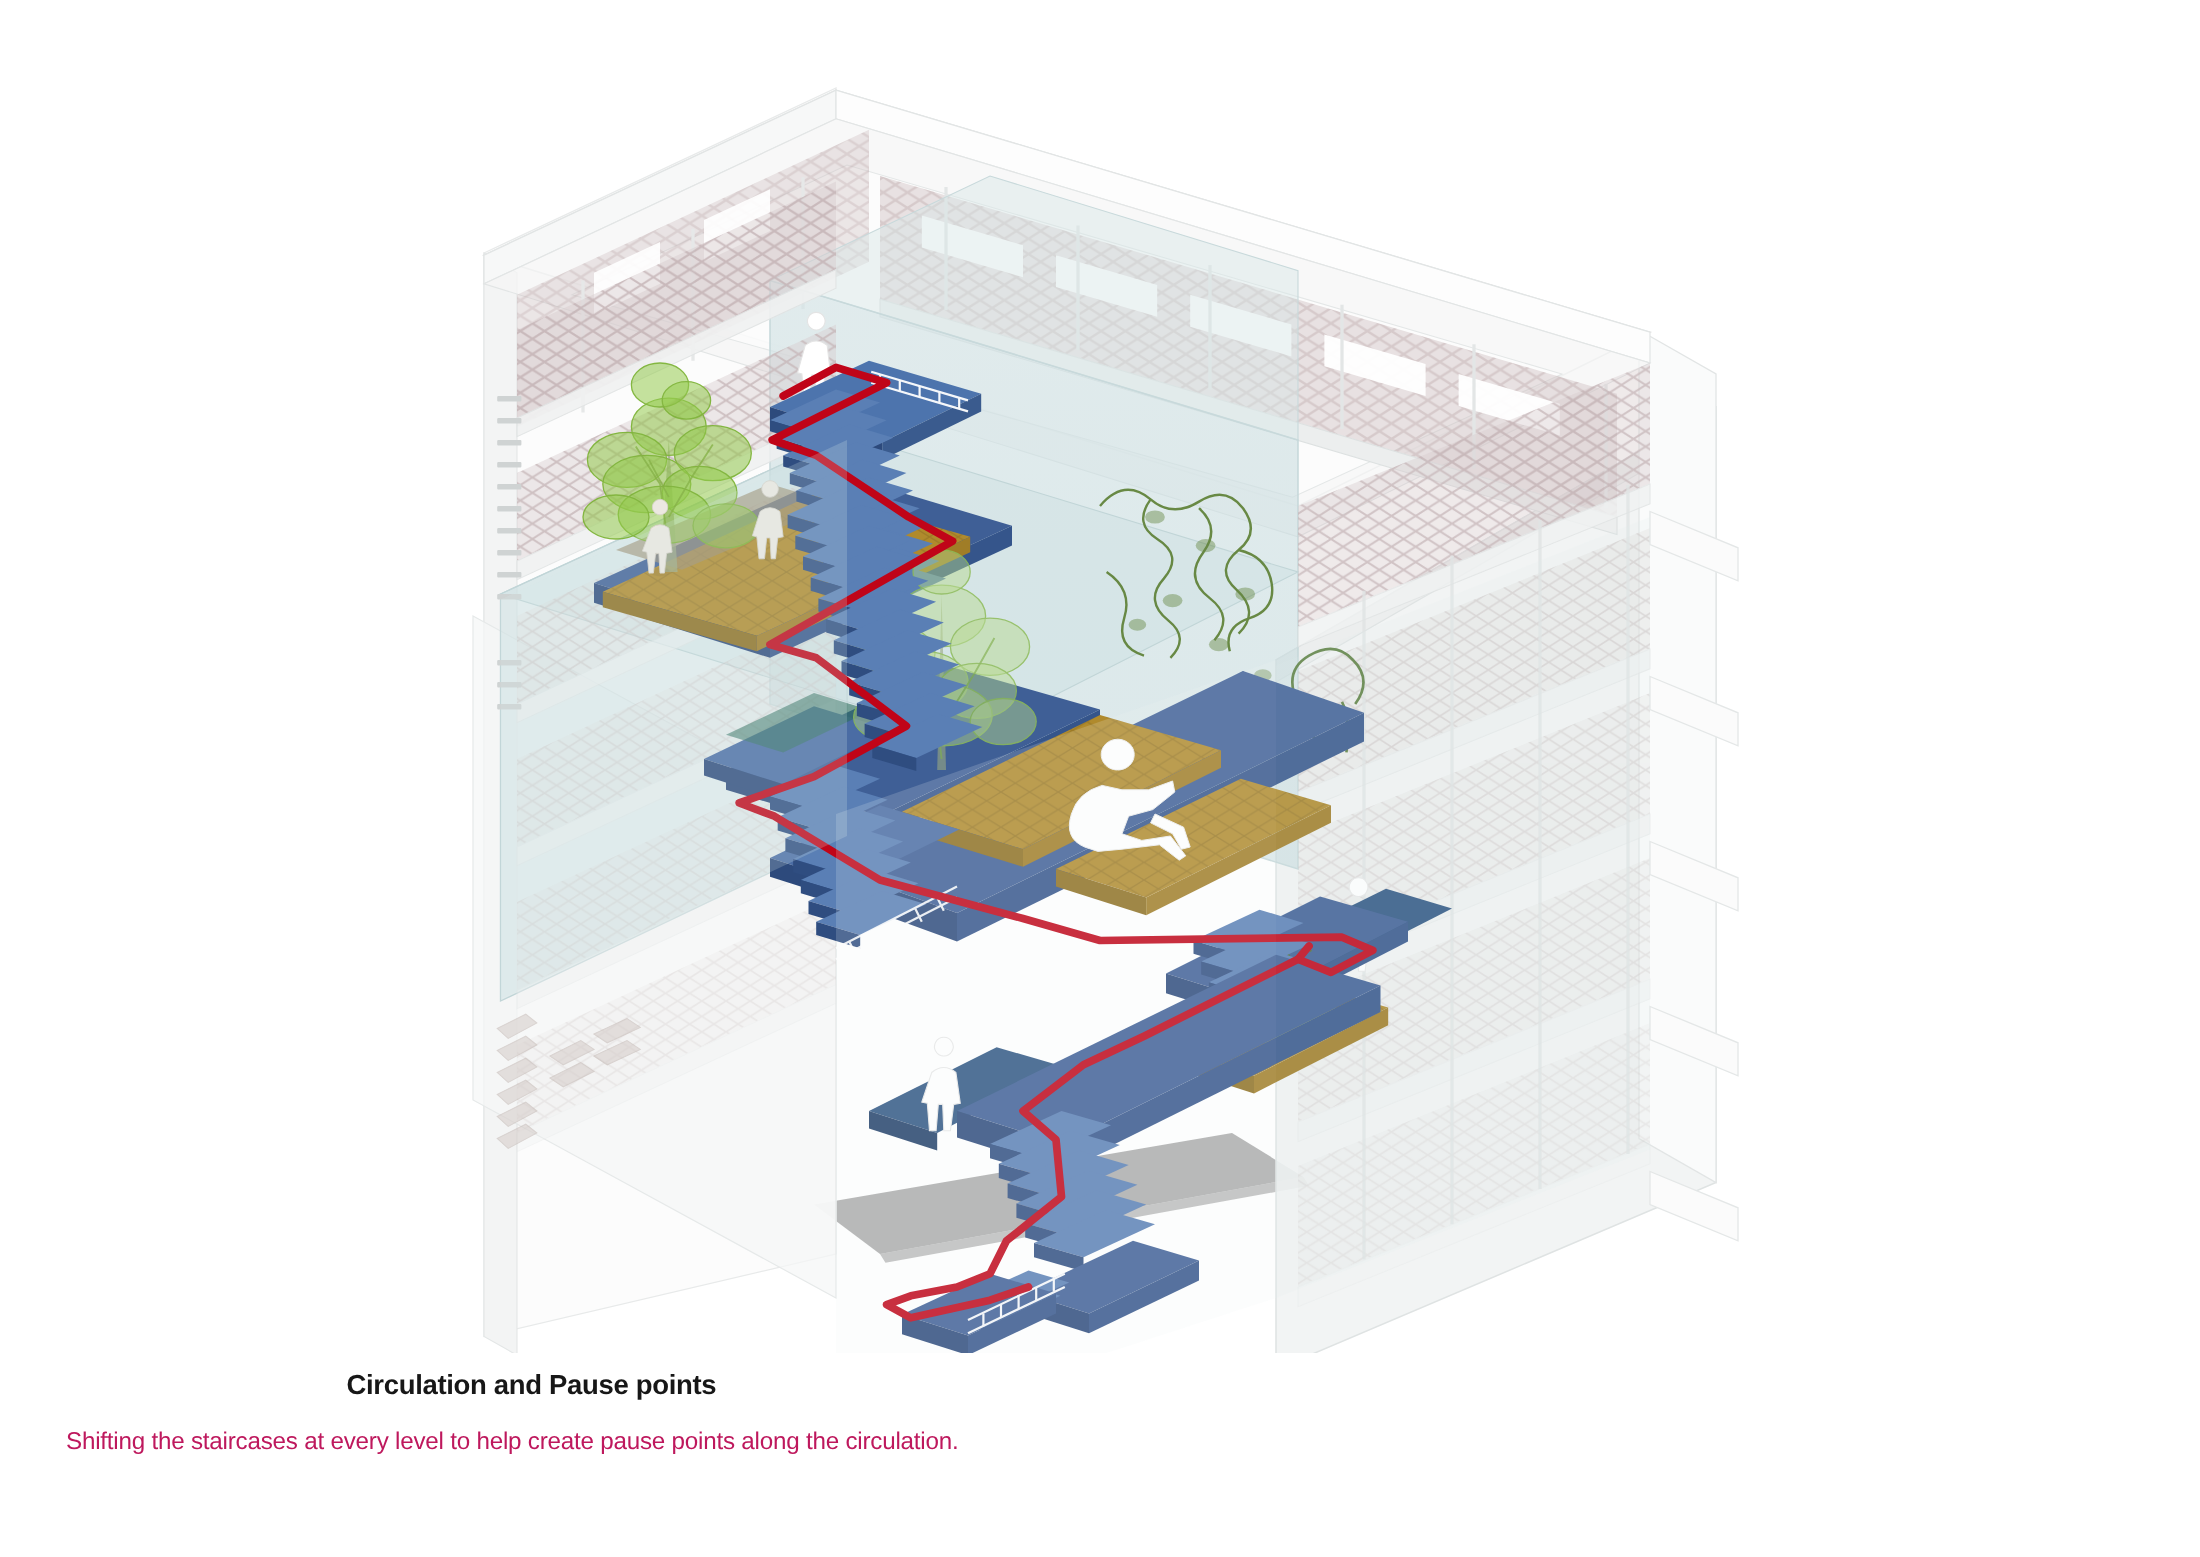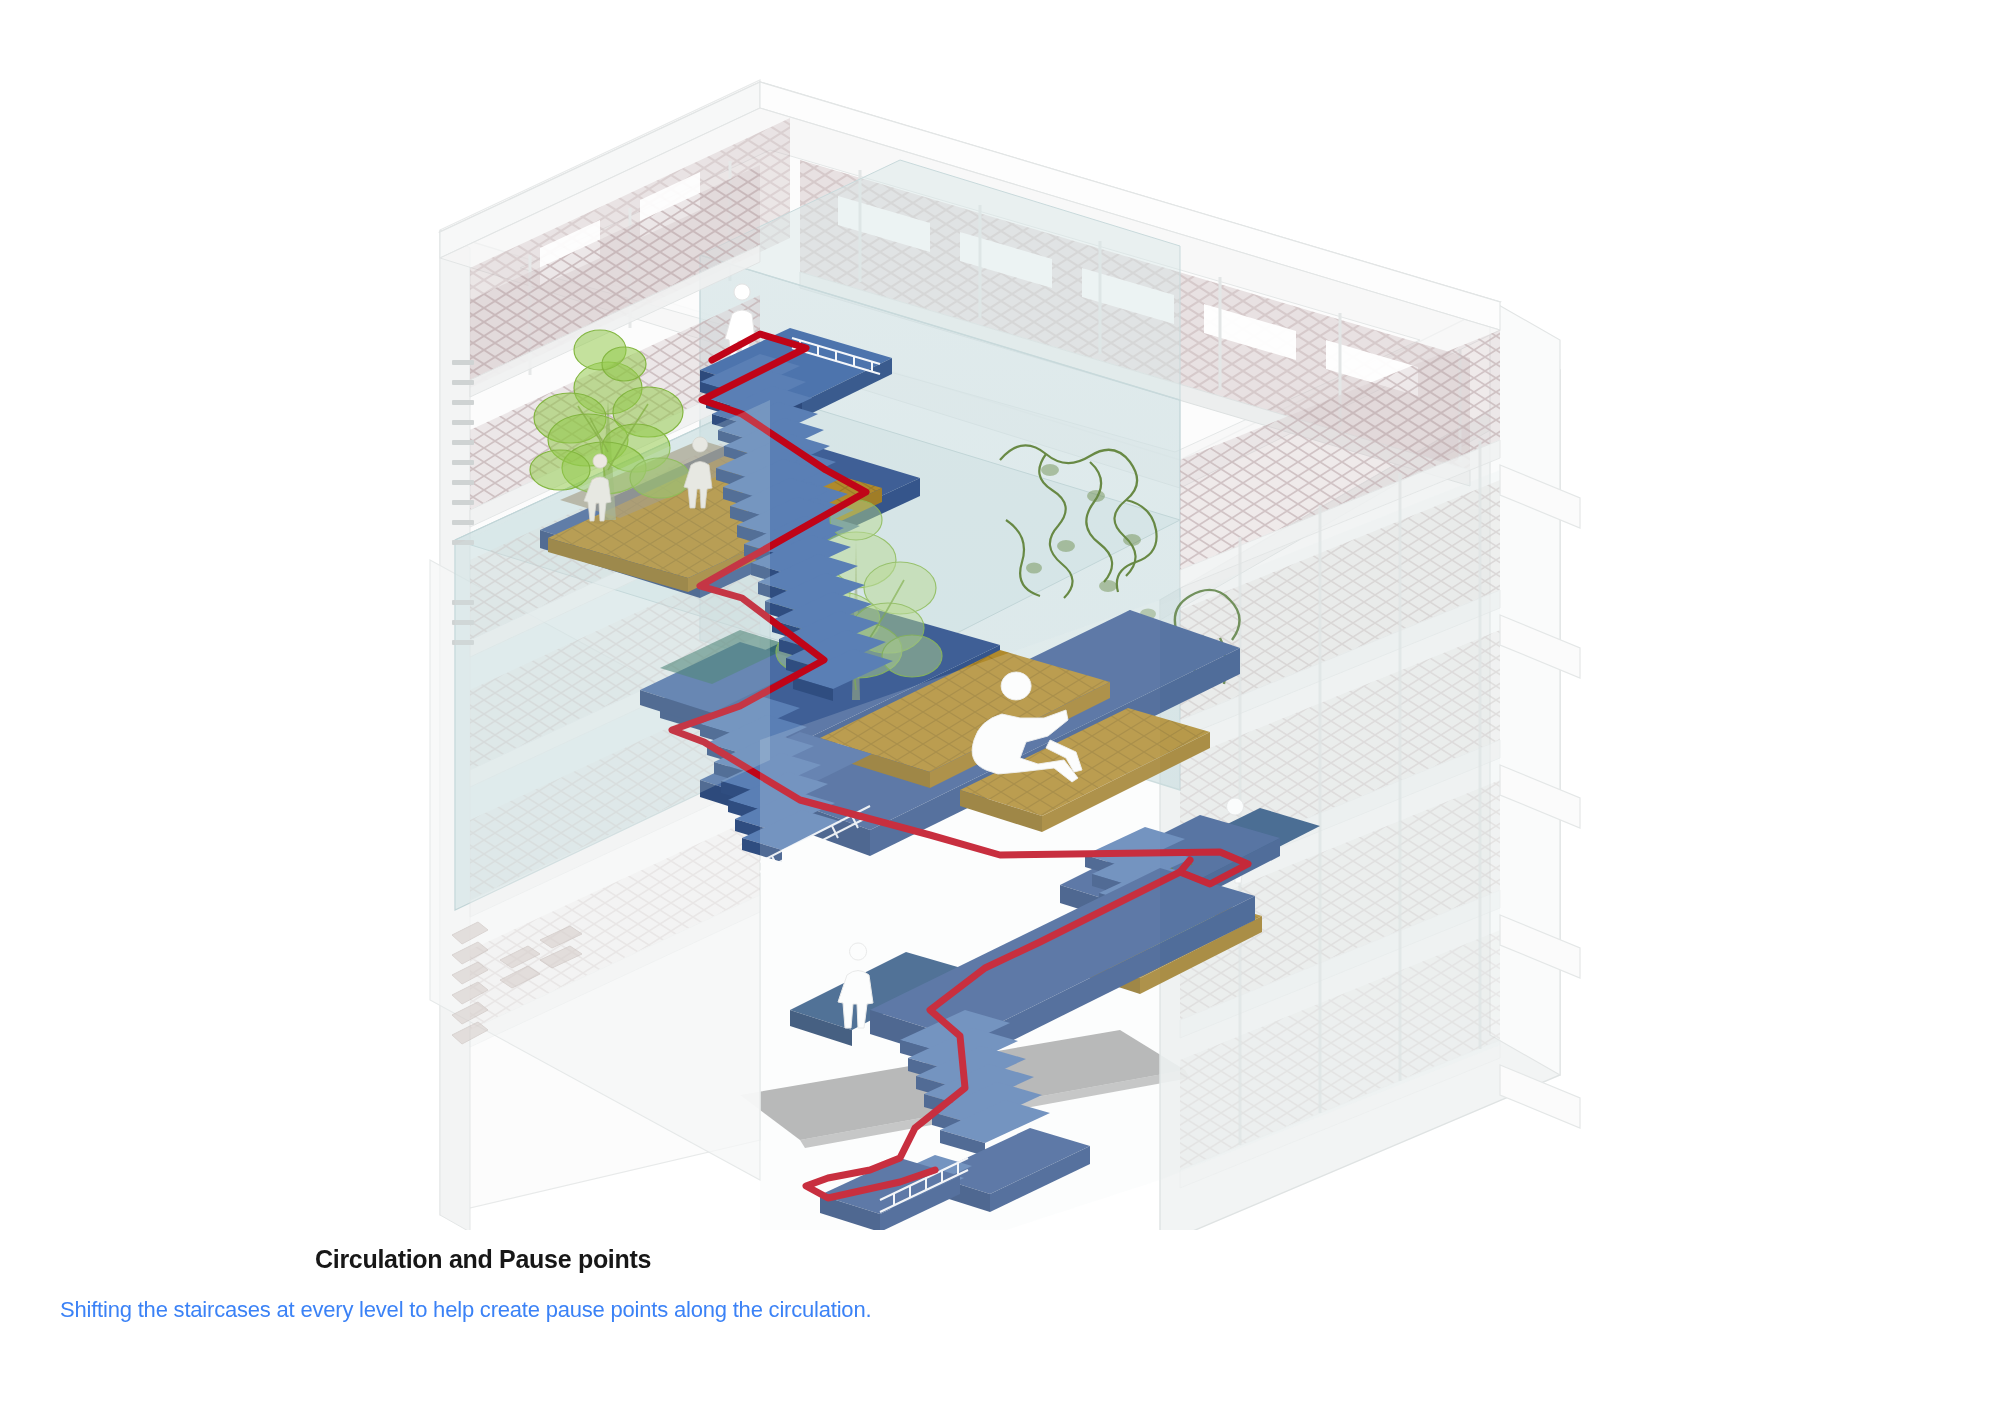--- a/index.html
+++ b/index.html
@@ -55,21 +55,21 @@
     letter-spacing: -0.3px;
     white-space: nowrap;
   }
 
   .diagram-caption {
     position: absolute;
     left: 60px;
     top: 72px;
     font-size: 22px;
     font-weight: normal;
-    color: #3b82f6;
+    color: #be185d;
     letter-spacing: -0.2px;
     white-space: nowrap;
   }
 </style>
 </head>
 <body>
 
 <div id="sheet">
 
   <div id="drawing-area">

